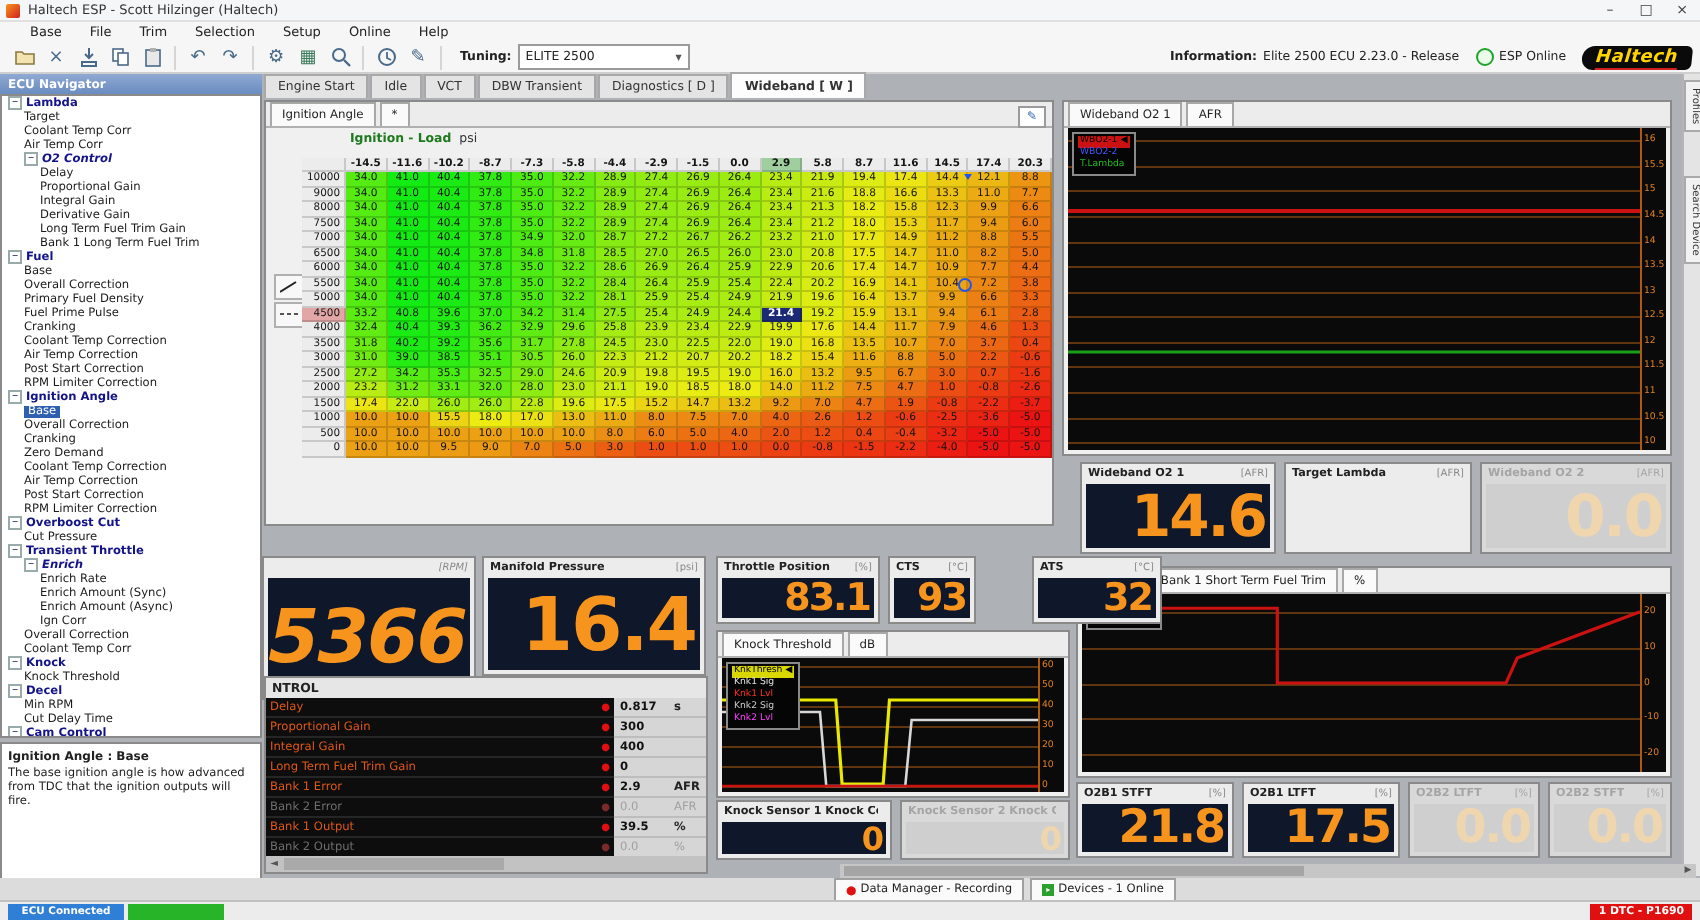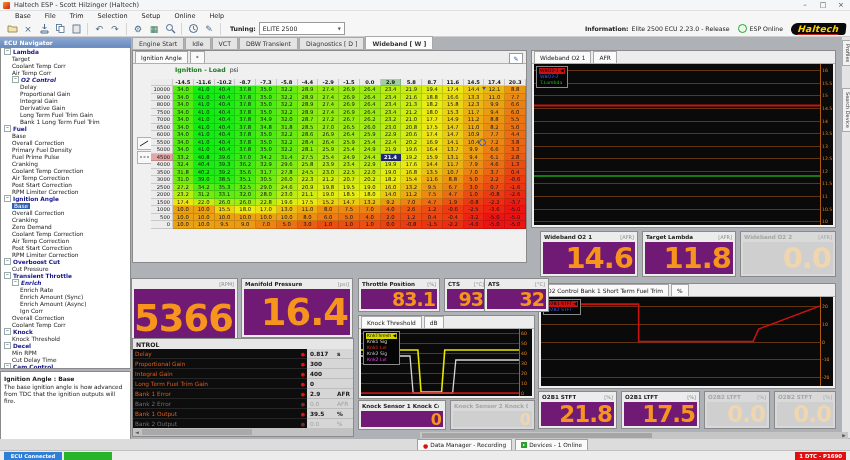--- a/index.html
+++ b/index.html
@@ -66,21 +66,21 @@
   .ticklabel{position:absolute;right:1px;width:10px;font-size:4.6px;color:#e08020;transform:translateY(-50%);text-align:left;}
   .axisline{position:absolute;right:12px;top:0;bottom:0;width:1px;background:#b05a10;}
   svg.lines{position:absolute;left:0;top:0;width:calc(100% - 13px);height:100%;}
   .legend{position:absolute;left:2px;top:2px;background:#050505;border:1px solid #8a8a8a;padding:1px 2px;}
   .lgitem{font-size:4.6px;line-height:6px;white-space:nowrap;padding:0 1px;}
   
   .gauge{position:absolute;background:#ececec;border:1px solid #8a8a8a;display:flex;flex-direction:column;box-sizing:border-box;}
   .ghd{display:flex;justify-content:space-between;align-items:center;padding:1px 3px;height:8px;flex:none;}
   .gtitle{font-size:5.6px;font-weight:bold;color:#222;white-space:nowrap;overflow:hidden;}
   .gunit{font-size:5px;color:#888;margin-left:3px;flex:none;}
-  .gdisp{flex:1;background:#701a75;margin:0 2px 2px 2px;display:flex;align-items:center;justify-content:flex-end;color:#f7941e;font-weight:bold;letter-spacing:-1px;overflow:hidden;padding-right:2px;}
+  .gdisp{flex:1;background:#0f172a;margin:0 2px 2px 2px;display:flex;align-items:center;justify-content:flex-end;color:#f7941e;font-weight:bold;letter-spacing:-1px;overflow:hidden;padding-right:2px;}
   .gauge.disabled{background:#d9d9d9;}
   .gauge.disabled .gtitle,.gauge.disabled .gunit{color:#a5a5a5;}
   .gauge.disabled .gdisp{background:#cfcfcf;color:#f0d6ae;}
   .f38{font-size:37px;} .f30{font-size:29px;} .f20{font-size:19px;} .f24{font-size:23px;} .f16{font-size:16px;}
   
   .ctl{left:132px;top:338px;width:222px;height:99px;background:#cfcfcf;border:1px solid #8a8a8a;}
   .ctl-hd{height:10px;background:#e6e6e6;border-bottom:1px solid #aaa;display:flex;align-items:center;padding-left:3px;font-weight:bold;font-size:6.2px;color:#222;}
   .ctl-rows{position:absolute;left:0;top:10px;width:220px;height:80px;}
   .ctl-row{height:10px;display:flex;}
   .ctl-label{flex:1;background:#0d0d0d;border-bottom:1px solid #262626;display:flex;align-items:center;padding:0 2px;color:#e05818;font-size:5.8px;white-space:nowrap;overflow:hidden;}
@@ -799,21 +799,20 @@
       <span class="gtitle">Wideband O2 1</span>
       <span class="gunit">[AFR]</span>
     </div>
   <div class="gdisp f30">14.6</div>
 </div>
 <div class="gauge" style="left:642px;top:231px;width:94px;height:46px;">
   <div class="ghd">
       <span class="gtitle">Target Lambda</span>
       <span class="gunit">[AFR]</span>
     </div>
-  <div class="gdisp f30">11.8</div>
 </div>
 <div class="gauge disabled" style="left:740px;top:231px;width:96px;height:46px;">
   <div class="ghd">
       <span class="gtitle">Wideband O2 2</span>
       <span class="gunit">[AFR]</span>
     </div>
   <div class="gdisp f30">0.0</div>
 </div>
 
 <div class="abs panel" style="left:538px;top:283px;width:298px;height:106px;">
@@ -836,21 +835,21 @@
       <svg viewBox="0 0 100 100" preserveAspectRatio="none" class="lines">
         <polyline points="5,8.00 35,8.00 35,50.00 76,50.00 78,36.00 100,10.00" fill="none" stroke="#cc1111" stroke-width="1.6" vector-effect="non-scaling-stroke"></polyline>
       </svg>
       <div class="legend">
         <div class="lgitem" style="background: rgb(204, 17, 17); color: rgb(0, 0, 0);">O2B1 STFT ◀</div>
         <div class="lgitem" style="color: rgb(68, 85, 255);">O2B2 STFT</div>
       </div>
     </div>
 </div>
 
-<div class="gauge" style="left:131px;top:278px;width:107px;height:72px;">
+<div class="gauge" style="left:131px;top:278px;width:107px;height:72px;font-style:italic;">
   <div class="ghd">
       <span class="gtitle"></span>
       <span class="gunit">[RPM]</span>
     </div>
   <div class="gdisp f38">5366</div>
 </div>
 <div class="gauge" style="left:241px;top:278px;width:112px;height:60px;">
   <div class="ghd">
       <span class="gtitle">Manifold Pressure</span>
       <span class="gunit">[psi]</span>
@@ -864,21 +863,21 @@
     </div>
   <div class="gdisp f20">83.1</div>
 </div>
 <div class="gauge" style="left:444px;top:278px;width:44px;height:34px;">
   <div class="ghd">
       <span class="gtitle">CTS</span>
       <span class="gunit">[°C]</span>
     </div>
   <div class="gdisp f20">93</div>
 </div>
-<div class="gauge" style="left:484px;top:278px;width:65px;height:34px;">
+<div class="gauge" style="left:516px;top:278px;width:65px;height:34px;">
   <div class="ghd">
       <span class="gtitle">ATS</span>
       <span class="gunit">[°C]</span>
     </div>
   <div class="gdisp f20">32</div>
 </div>
 
 <div class="abs panel" style="left:358px;top:315px;width:177px;height:84px;">
   <div class="ptabs">
       <div class="ptab">Knock Threshold</div>

